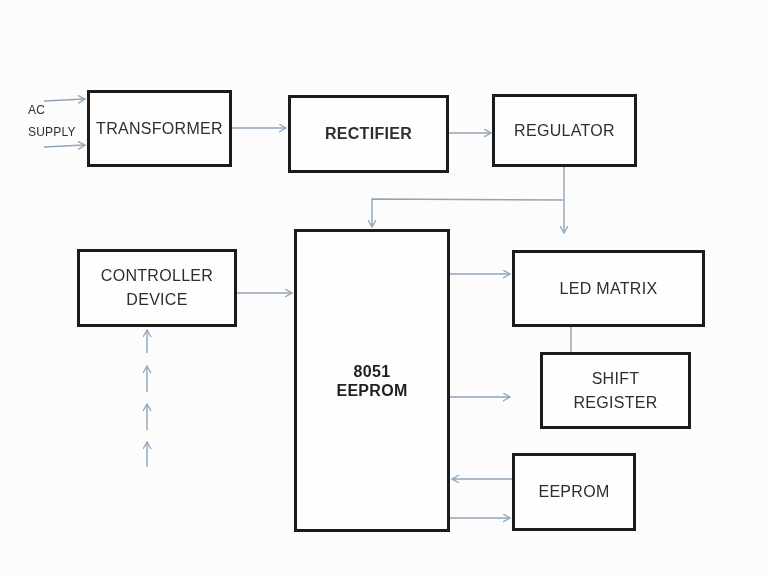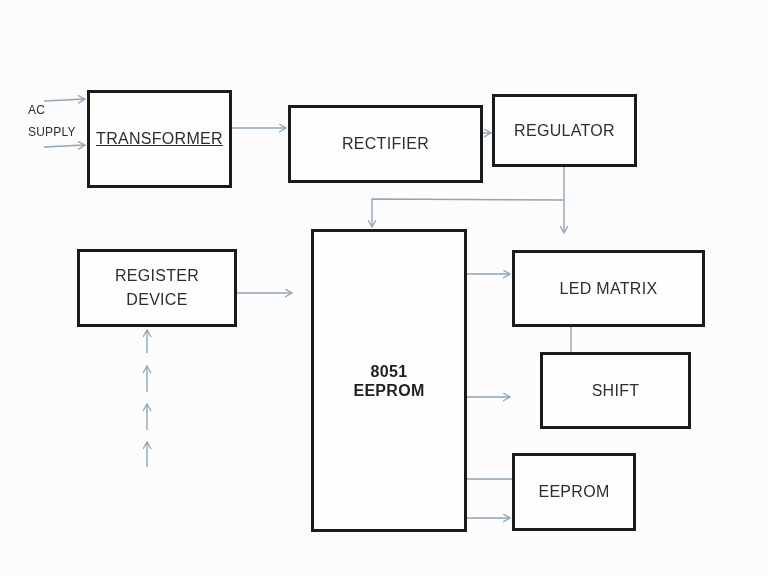--- a/index.html
+++ b/index.html
@@ -50,21 +50,20 @@
     letter-spacing: 0.3px;
   }
   .box .ln {
     display: block;
     line-height: 24px;
     white-space: nowrap;
   }
   .box.bold {
     font-weight: bold;
     color: #1f1f1f;
-    margin-left: 17px;
   }
   .box.bold .ln {
     line-height: 19px;
   }
   .freelabel {
     position: absolute;
     color: var(--text, #2e2e2e);
     font-size: 12px;
     line-height: 22px;
     letter-spacing: 0.2px;
@@ -137,48 +136,49 @@
     <g>
       <line class="conn" x1="450" y1="518" x2="510" y2="518" marker-end="url(#ah)"></line>
     </g>
   </svg>
 
   <div class="freelabel" style="left:28px; top:99px;">
     <span class="ln">AC</span>
     <span class="ln">SUPPLY</span>
   </div>
 
-  <div class="box" style="left:87px; top:90px; width:145px; height:98px;text-decoration:underline;">
+  <div class="box" style="left:87px; top:90px; width:145px; height:77px;">
     <span class="ln">TRANSFORMER</span>
   </div>
 
-  <div class="box" style="left:288px; top:105px; width:195px; height:78px;">
+  <div class="box" style="left:288px; top:95px; width:161px; height:78px;font-weight:bold;">
     <span class="ln">RECTIFIER</span>
   </div>
 
   <div class="box" style="left:492px; top:94px; width:145px; height:73px;">
     <span class="ln">REGULATOR</span>
   </div>
 
   <div class="box" style="left:77px; top:249px; width:160px; height:78px;">
-    <span class="ln">REGISTER</span>
+    <span class="ln">CONTROLLER</span>
     <span class="ln">DEVICE</span>
   </div>
 
 
   <div class="box bold" style="left:294px; top:229px; width:156px; height:303px;">
     <span class="ln">8051</span>
     <span class="ln">EEPROM</span>
   </div>
 
   <div class="box" style="left:512px; top:236px; width:193px; height:77px;margin-top:14px;">
     <span class="ln">LED MATRIX</span>
   </div>
 
   <div class="box" style="left:540px; top:352px; width:151px; height:77px;">
     <span class="ln">SHIFT</span>
+    <span class="ln">REGISTER</span>
   </div>
 
   <div class="box" style="left:512px; top:453px; width:124px; height:78px;">
     <span class="ln">EEPROM</span>
   </div>
 
 </div>
 
 </body></html>

